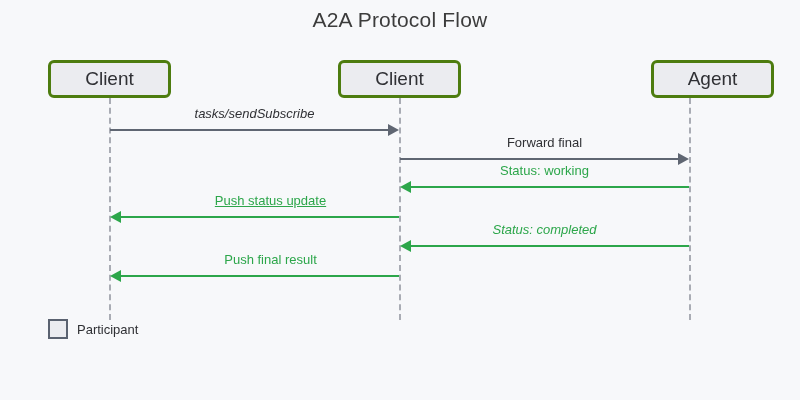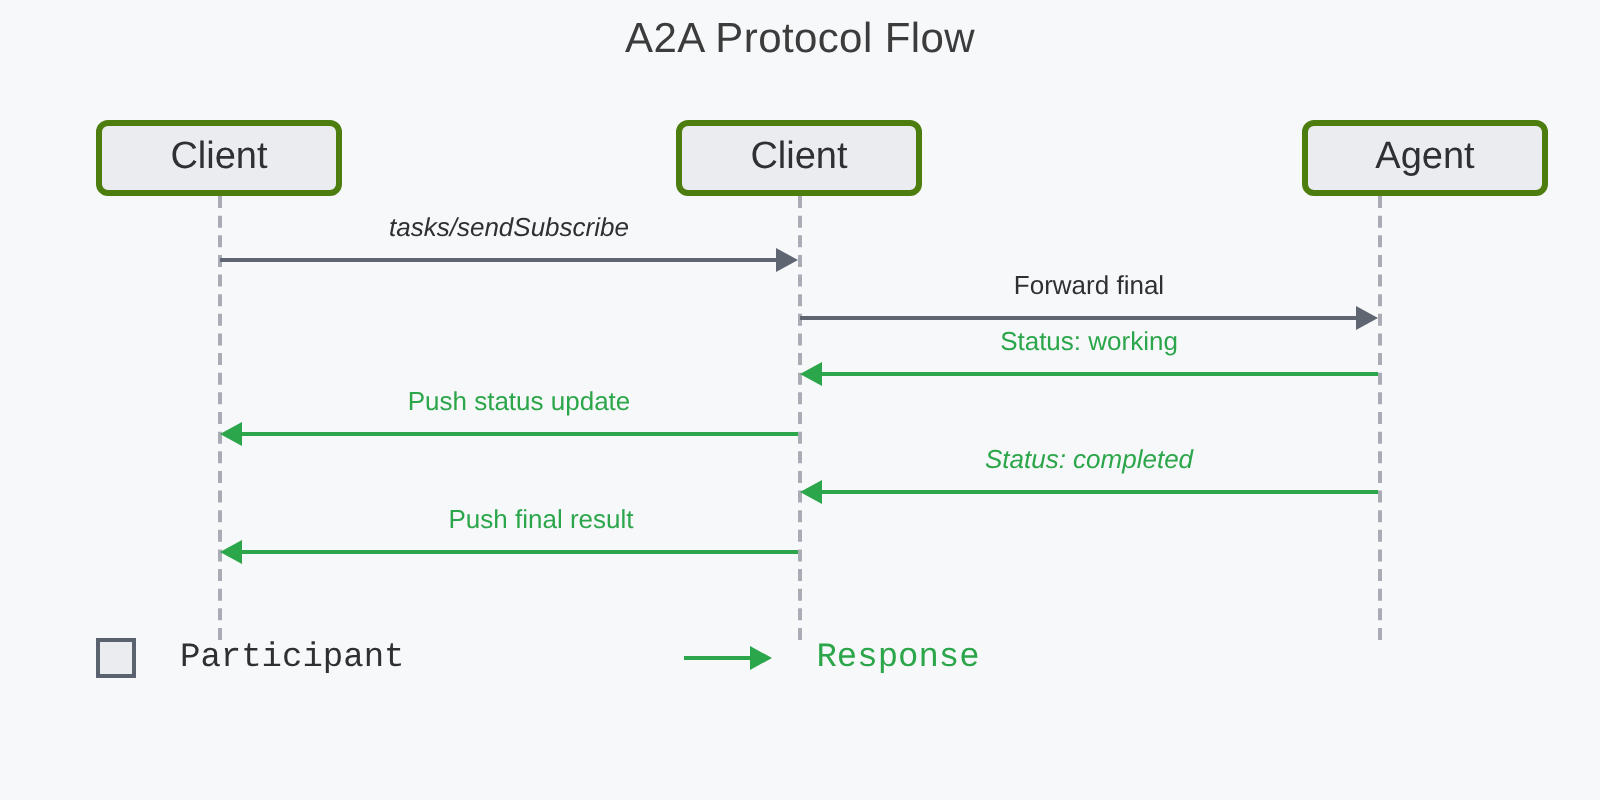--- a/index.html
+++ b/index.html
@@ -110,25 +110,24 @@
     align-items: center;
   }
   .legend-swatch {
     width: 20px;
     height: 20px;
     background: #ebecf0;
     border: 2px solid #5a6270;
     box-sizing: border-box;
   }
   .legend-text {
-    font-size: 17px;
+    font-size: 13px;
     color: #2f3034;
-    margin-left: 22px;
+    margin-left: 9px;
     white-space: nowrap;
-    font-family: Liberation Mono, monospace;
   }
   .legend-text.green {
     color: #2ca64a;
   }
   .legend-arrow {
     position: relative;
     width: 44px;
     height: 12px;
   }
   .legend-arrow i {
@@ -189,21 +188,21 @@
 
   <div class="msg response" style="left:400px; top:186px; width:289px;">
     <div class="msg-line" style="left:11px; width:278px;"></div>
     <div class="msg-head left" style="left:0;"></div>
     <div class="msg-label" style="left:0; width:289px;">Status: working</div>
   </div>
 
   <div class="msg response" style="left:110px; top:216px; width:289px;">
     <div class="msg-line" style="left:11px; width:278px;"></div>
     <div class="msg-head left" style="left:0;"></div>
-    <div class="msg-label" style="left:5px; width:289px;">Push status update</div>
+    <div class="msg-label" style="left:16px; width:289px;text-decoration:underline;">Push status update</div>
   </div>
 
   <div class="msg response" style="left:400px; top:245px; width:289px;">
     <div class="msg-line" style="left:11px; width:278px;"></div>
     <div class="msg-head left" style="left:0;"></div>
     <div class="msg-label" style="left:0; width:289px;font-style:italic;">Status: completed</div>
   </div>
 
   <div class="msg response" style="left:110px; top:275px; width:289px;">
     <div class="msg-line" style="left:11px; width:278px;"></div>
@@ -211,22 +210,15 @@
     <div class="msg-label" style="left:16px; width:289px;">Push final result</div>
   </div>
 
   <div id="legend">
     <div class="legend-item">
       <span class="legend-swatch"></span>
       <span class="legend-text">Participant</span>
     </div>
     <span class="gap-a"></span>
     <span class="gap-b"></span>
-    <div class="legend-item">
-      <span class="legend-arrow green">
-          <i></i>
-          <b></b>
-        </span>
-      <span class="legend-text green">Response</span>
-    </div>
   </div>
 
 </div>
 
 </body></html>

